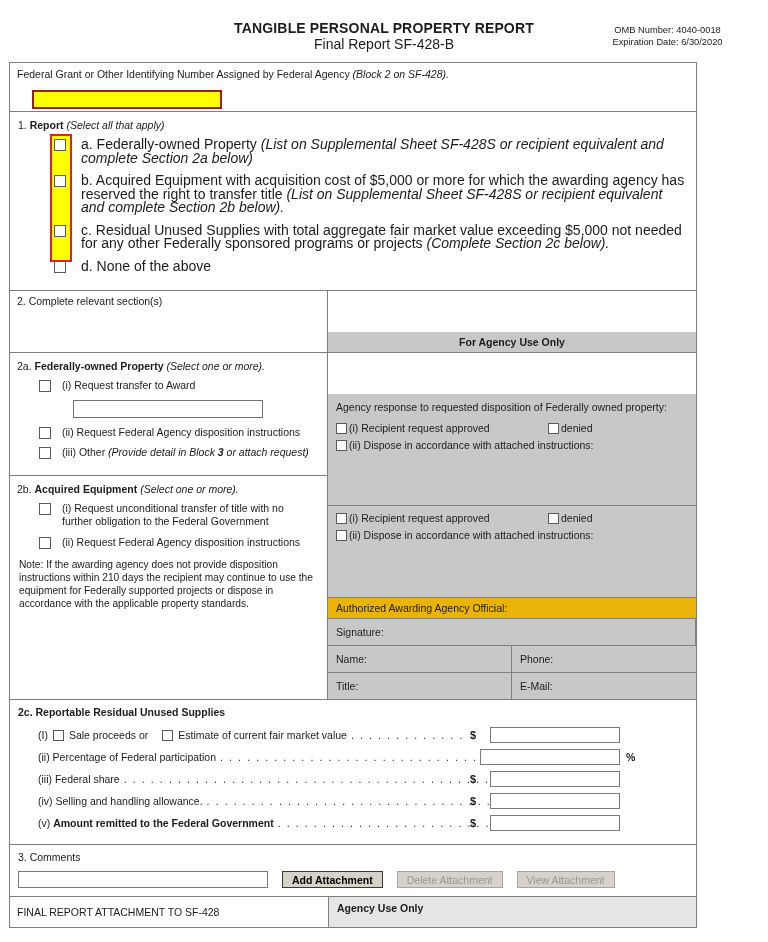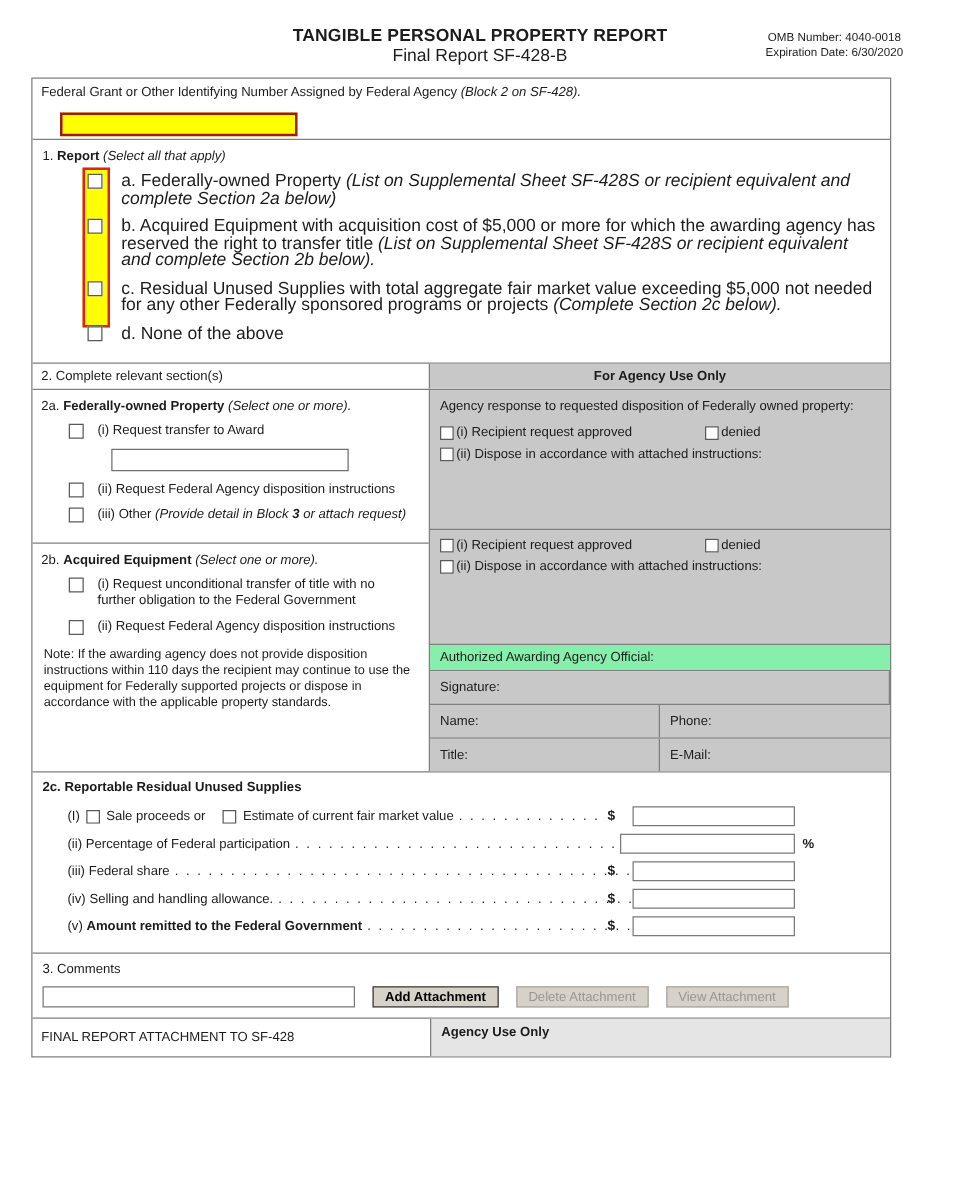--- a/index.html
+++ b/index.html
@@ -46,21 +46,21 @@
     top: 24px;
     width: 185px;
     text-align: center;
     font-size: 9.3px;
     line-height: 12px;
   }
 
   
   .form {
     position: absolute;
-    left: 25px;
+    left: 9px;
     top: 62px;
     width: 688px;
     border: 1px solid #808080;
     box-sizing: border-box;
     background: #fff;
   }
   .row-div { border-top: 1px solid #808080; }
 
   
   .grant-block { padding: 5px 7px 0 7px; height: 48px; box-sizing: border-box; }
@@ -124,21 +124,21 @@
   .cb.sm { width: 11px; height: 11px; }
 
   
   .cols { display: flex; align-items: stretch; }
   .col-left {
     width: 318px;
     flex: 0 0 318px;
     border-right: 1px solid #808080;
     box-sizing: border-box;
   }
-  .col-right { flex: 1 1 auto; box-sizing: border-box; }
+  .col-right { flex: 1 1 auto; box-sizing: border-box; margin-top: 41px; }
 
   .sec-hdr-left {
     padding: 4px 7px 4px 7px;
     font-size: 10.5px;
     border-bottom: 1px solid #808080;
     height: 20px;
     box-sizing: border-box;
   }
   .sec-hdr-right {
     background: #c8c8c8;
@@ -204,21 +204,21 @@
   .agency-line .lbl { font-size: 10.5px; margin-left: 2px; }
   .agency-line .denied-wrap {
     display: flex;
     align-items: center;
     position: absolute;
     left: 212px;
   }
   .agency-line .denied-wrap .lbl { margin-left: 2px; }
 
   .official-hdr {
-    background: #86efac;
+    background: #eab308;
     font-size: 10.5px;
     padding: 4px 8px;
     border-bottom: 1px solid #808080;
     box-sizing: border-box;
   }
   .official-row {
     display: flex;
     border-bottom: 1px solid #808080;
     background: #c8c8c8;
   }
@@ -424,21 +424,21 @@
 
         <div class="opt-row">
           <span class="cb"></span>
           <span class="txt" style="max-width:250px;">(i) Request unconditional transfer of title with no further obligation to the Federal Government</span>
         </div>
         <div class="opt-row">
           <span class="cb"></span>
           <span class="txt">(ii) Request Federal Agency disposition instructions</span>
         </div>
 
-        <div class="note-text">Note: If the awarding agency does not provide disposition instructions within 110 days the recipient may continue to use the equipment for Federally supported projects or dispose in accordance with the applicable property standards.</div>
+        <div class="note-text">Note: If the awarding agency does not provide disposition instructions within 210 days the recipient may continue to use the equipment for Federally supported projects or dispose in accordance with the applicable property standards.</div>
       </div>
     </div>
 
     <div class="col-right">
 
       <div class="agency-panel" style="height:112px;">
         <div class="agency-q">Agency response to requested disposition of Federally owned property:</div>
         <div class="agency-line">
           <span class="cb sm"></span>
           <span class="lbl">(i) Recipient request approved</span>

